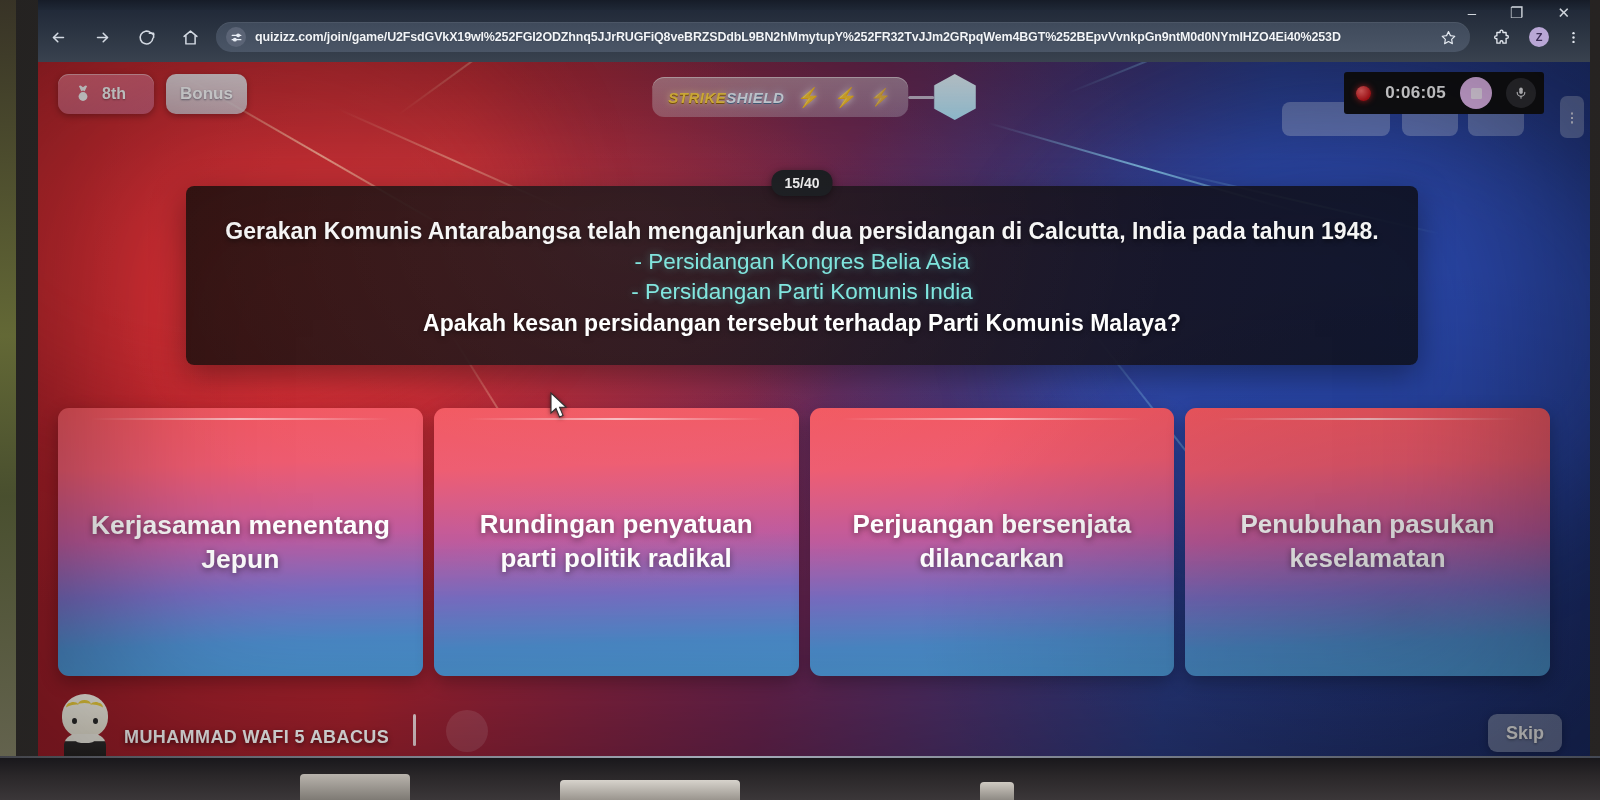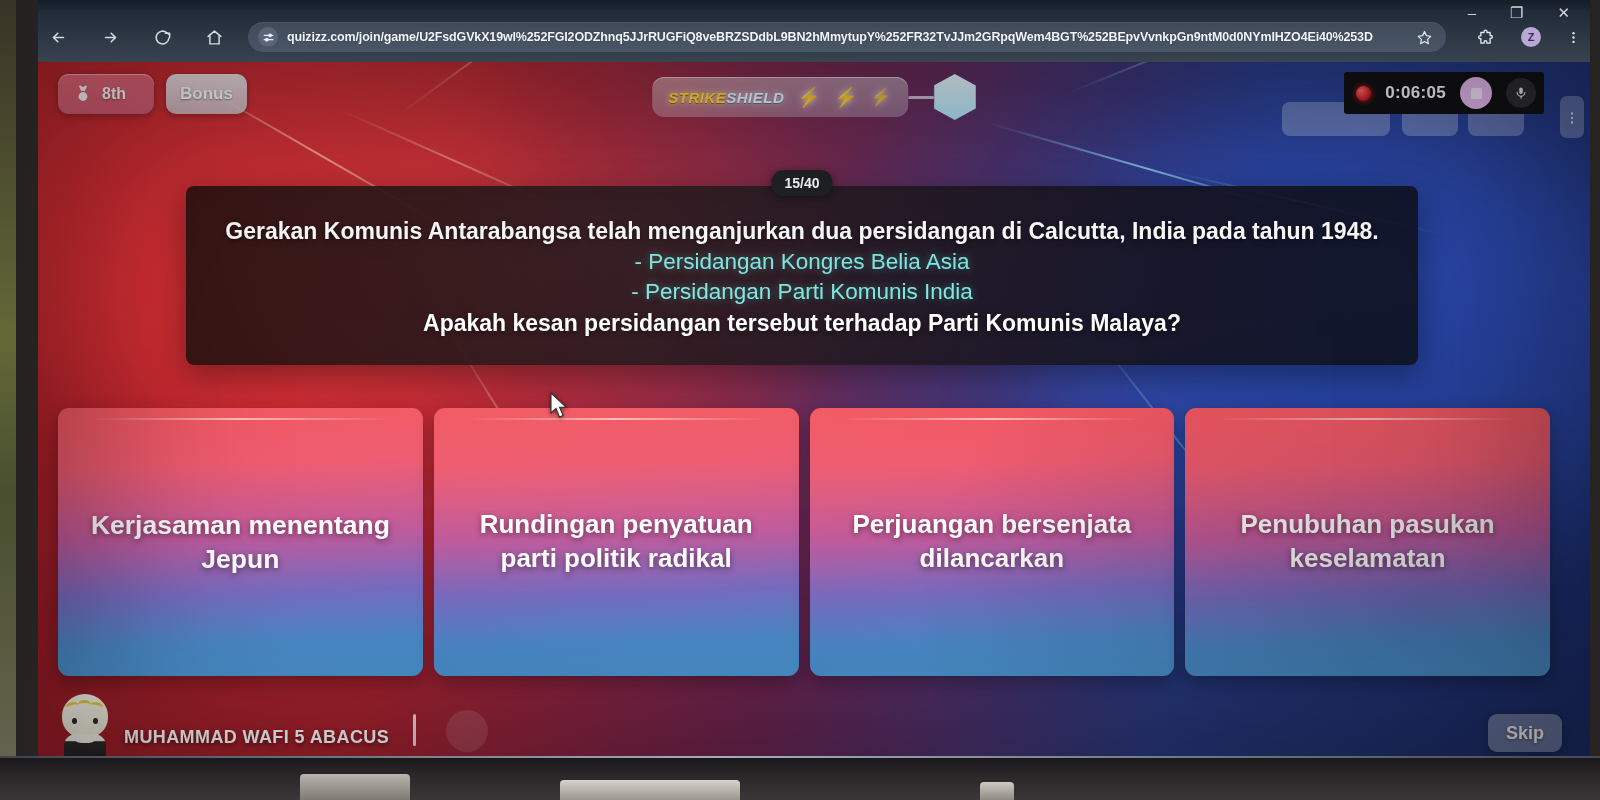--- a/index.html
+++ b/index.html
@@ -24,21 +24,21 @@
             background:#12141c; }
 
   
   #chrome { position:absolute; left:0; top:0; width:100%; height:62px; z-index:30;
             background:linear-gradient(180deg,#1d2535 0%,#28313f 40%,#39424f 100%); }
   #tabstrip { position:absolute; left:0; top:0; width:100%; height:10px;
               background:linear-gradient(180deg,#161c28,#1f2836); }
   #winctl { position:absolute; right:6px; top:-2px; width:180px; height:28px; display:flex;
             justify-content:flex-end; align-items:center; gap:34px; padding-right:14px; z-index:34; }
   #winctl .wc { color:#dfe4ea; font-size:15px; line-height:1; opacity:.92; }
-  #toolbar { position:absolute; left:0; top:14px; width:100%; height:46px; display:flex; align-items:center; gap:12px; }
+  #toolbar { position:absolute; left:0; top:14px; width:100%; height:46px; display:flex; align-items:center; gap:4px; }
   .navbtn { width:40px; height:40px; display:flex; align-items:center; justify-content:center;
             color:#d4dae3; font-size:17px; flex:0 0 auto; }
   .navbtn svg { display:block; }
   #omnibox { flex:1 1 auto; height:30px; margin:0 10px 0 2px; border-radius:15px;
              background:linear-gradient(180deg,#3f4a5b,#4a5566); display:flex; align-items:center;
              padding:0 10px; gap:9px; overflow:hidden; box-shadow:inset 0 1px 0 rgba(255,255,255,.07); }
   #omni-icon { width:20px; height:20px; border-radius:50%; background:#5b6476; flex:0 0 auto;
                display:flex; align-items:center; justify-content:center; }
   #url { color:#f2f5f9; font-size:12.5px; font-weight:700; white-space:nowrap; letter-spacing:-.15px;
          text-shadow:0 0 1px rgba(0,0,0,.5); flex:1 1 auto; overflow:hidden; }

